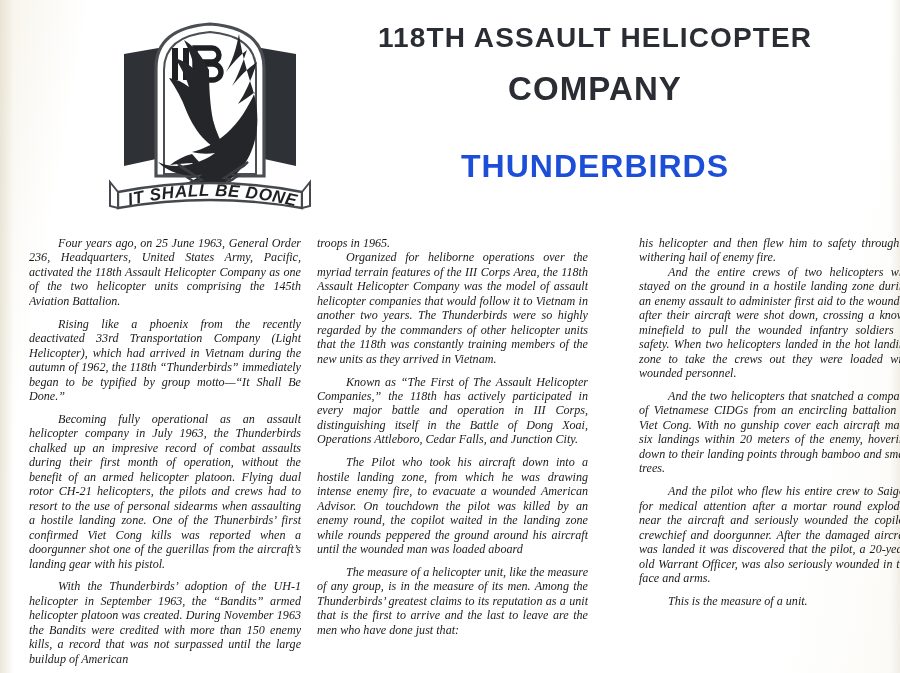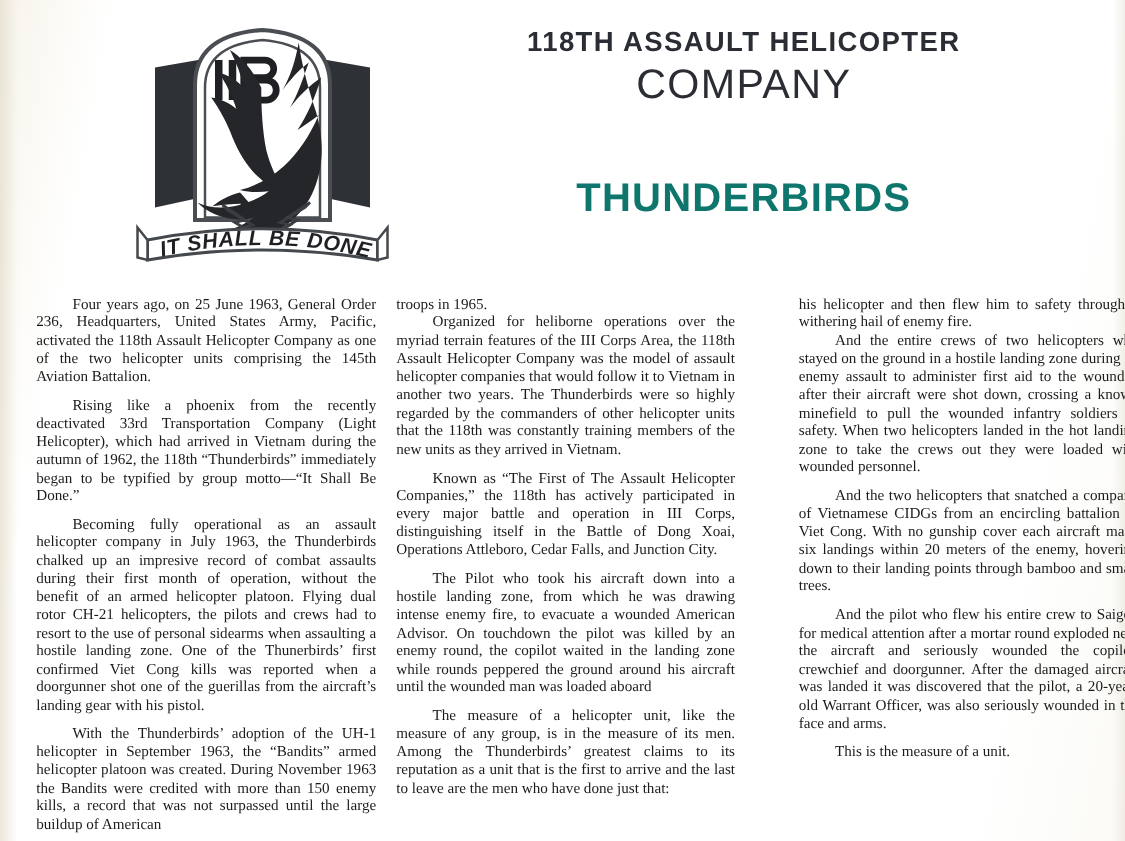--- a/index.html
+++ b/index.html
@@ -58,48 +58,49 @@
   .titleblock {
     position: absolute;
     left: 300px;
     top: 22px;
     width: 590px;
     text-align: center;
     font-family: "Liberation Sans", "DejaVu Sans", sans-serif;
     color: #2a2d33;
   }
   .title-line1 {
-    font-size: 22px;
+    font-size: 28px;
     font-weight: bold;
     letter-spacing: 1.1px;
     line-height: 1.12;
     white-space: nowrap;
   }
   .title-line2 {
     font-size: 33px;
-    font-weight: normal;
+    font-weight: bold;
     letter-spacing: 1.1px;
     line-height: 1.12;
-    margin-top: 2px;
+    margin-top: 18px;
   }
   .subtitle {
     font-size: 32px;
     font-weight: bold;
     letter-spacing: 1.0px;
-    margin-top: 54px;
-    color: #0f766e;
+    margin-top: 40px;
+    color: #1d4ed8;
   }
 
   
   .columns {
     position: absolute;
     left: 0;
     top: 236px;
     width: 748px;
     height: 437px;
+    font-style: italic;
   }
   .col {
     position: absolute;
     top: 0;
     height: 437px;
     font-size: 12.1px;
     line-height: 14.45px;
     text-align: justify;
     text-justify: inter-word;
     overflow: hidden;

